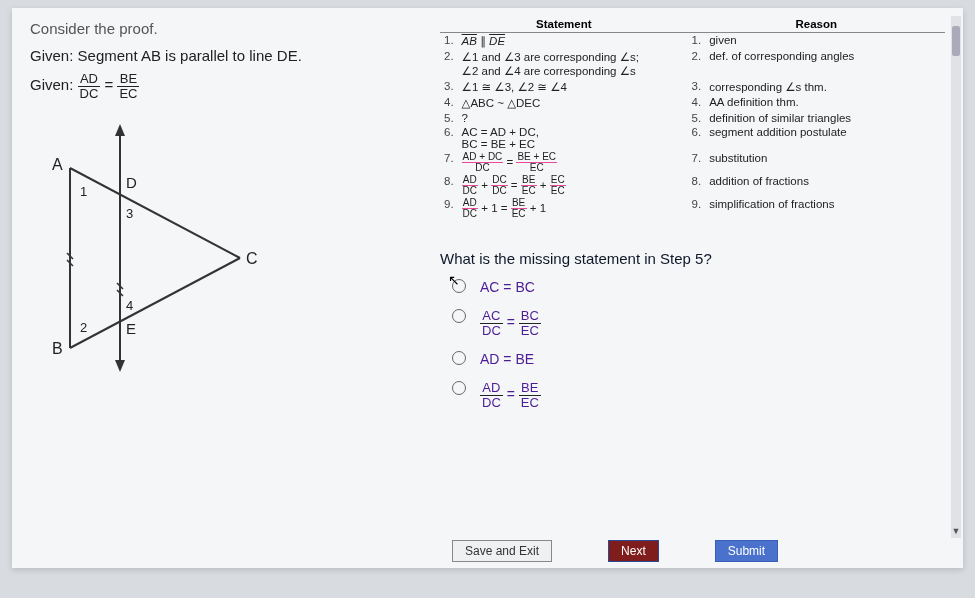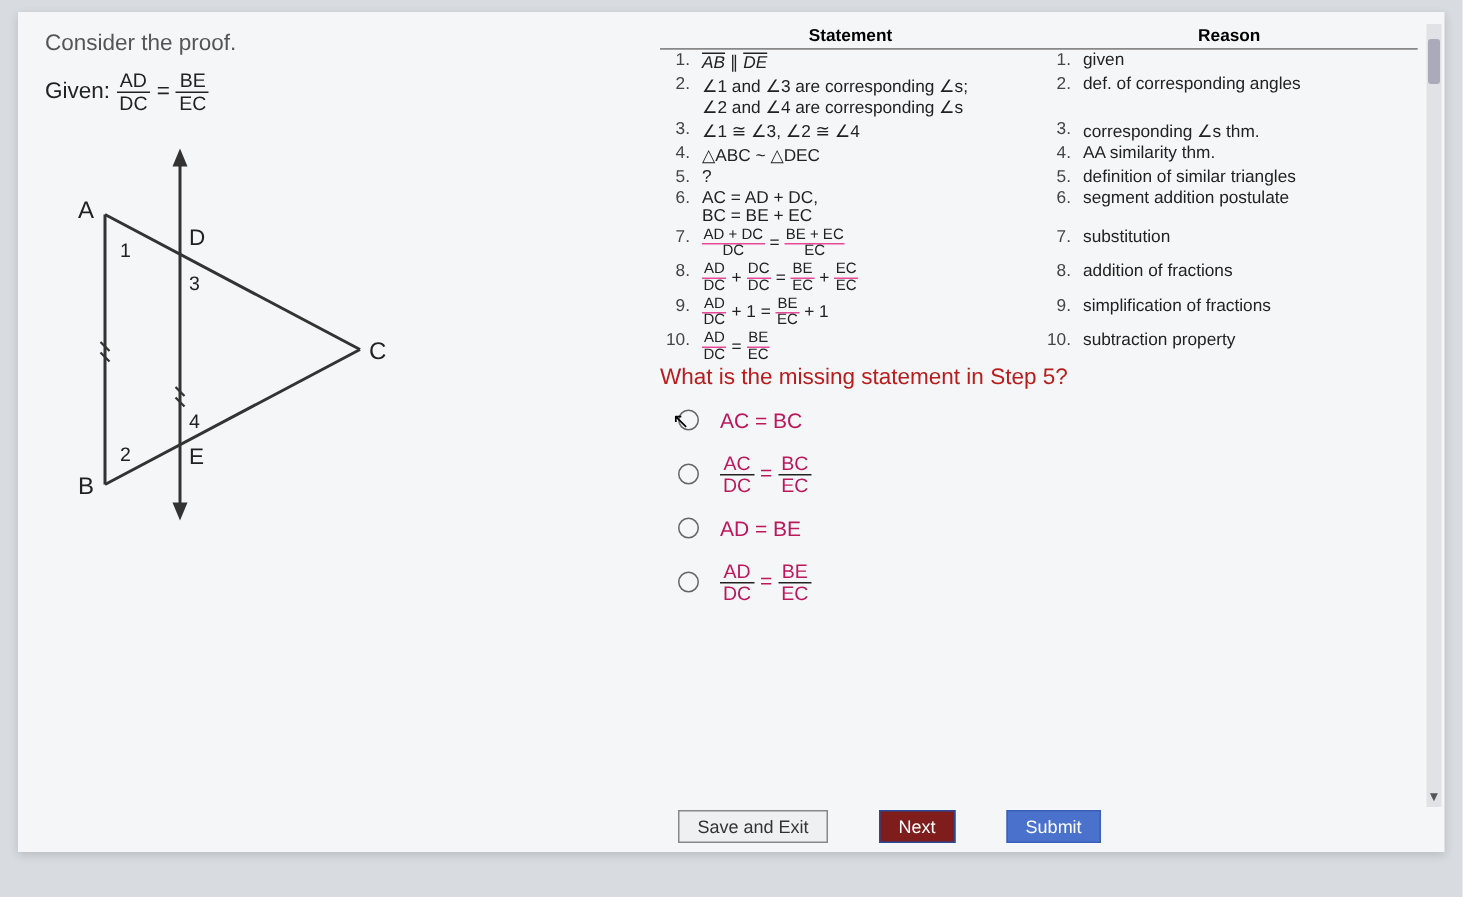--- a/index.html
+++ b/index.html
@@ -72,45 +72,44 @@
     .small-frac {
       display: inline-block;
       vertical-align: middle;
       text-align: center;
       font-size: 10px;
       line-height: 1.0;
     }
     .small-frac .n { display:block; border-bottom: 1px solid #ec4899; padding: 0 1px; }
     .small-frac .d { display:block; padding: 0 1px; }
     .question {
-      margin-top: 0;
+      margin-top: 30px;
       font-size: 15px;
-      color: #b91c1c;
+      color: #0f172a;
     }
     .options { margin-top: 12px; margin-left: 12px; }
     .option-row {
       display: flex;
-      align-items: center;
       margin-bottom: 14px;
       font-size: 14px;
-      color: #be185d;
+      color: #4c1d95;
     }
     .radio {
       width: 14px; height: 14px;
       border-radius: 50%;
       border: 1.5px solid #666;
       margin-right: 14px;
       flex-shrink: 0;
     }
     .bottom-buttons {
       position: absolute;
       bottom: 6px;
       left: 440px;
       display: flex;
-      gap: 34px;
+      gap: 56px;
     }
     .btn {
       border: 1px solid #888;
       background: #eef0f2;
       padding: 3px 12px;
       font-size: 12px;
       color: #333;
     }
     .btn.blue { background: #7f1d1d; color: #fff; border-color: #2a4a98; }
     .btn.blue2 { background: #4a72cc; color: #fff; border-color: #3a5fb8; }
@@ -141,20 +140,24 @@
       pointer-events: none;
     }
   </style>
 </head>
 <body>
 
 <div class="content">
 
   <div class="left-col">
     <div class="heading">Consider the proof.</div>
+    <div class="given">
+      <span>Given:</span>
+      <span>Segment AB is parallel to line DE.</span>
+    </div>
     <div class="prove">
       <span>Given:</span>
       <span class="frac">
         <span class="num">AD</span>
         <span class="den">DC</span>
       </span>
       <span>=</span>
       <span class="frac">
         <span class="num">BE</span>
         <span class="den">EC</span>
@@ -220,21 +223,21 @@
           <tr>
             <td class="num">3.</td>
             <td class="stmt">∠1 ≅ ∠3, ∠2 ≅ ∠4</td>
             <td class="rnum">3.</td>
             <td class="reason">corresponding ∠s thm.</td>
           </tr>
           <tr>
             <td class="num">4.</td>
             <td class="stmt">△ABC ~ △DEC</td>
             <td class="rnum">4.</td>
-            <td class="reason">AA similarity thm.</td>
+            <td class="reason">AA definition thm.</td>
           </tr>
           <tr>
             <td class="num">5.</td>
             <td class="stmt">?</td>
             <td class="rnum">5.</td>
             <td class="reason">definition of similar triangles</td>
           </tr>
           <tr>
             <td class="num">6.</td>
             <td class="stmt">AC = AD + DC,<br>BC = BE + EC</td>
@@ -251,26 +254,20 @@
             <td class="num">8.</td>
             <td class="stmt"><span class="small-frac"><span class="n">AD</span><span class="d">DC</span></span> + <span class="small-frac"><span class="n">DC</span><span class="d">DC</span></span> = <span class="small-frac"><span class="n">BE</span><span class="d">EC</span></span> + <span class="small-frac"><span class="n">EC</span><span class="d">EC</span></span></td>
             <td class="rnum">8.</td>
             <td class="reason">addition of fractions</td>
           </tr>
           <tr>
             <td class="num">9.</td>
             <td class="stmt"><span class="small-frac"><span class="n">AD</span><span class="d">DC</span></span> + 1 = <span class="small-frac"><span class="n">BE</span><span class="d">EC</span></span> + 1</td>
             <td class="rnum">9.</td>
             <td class="reason">simplification of fractions</td>
-          </tr>
-          <tr>
-            <td class="num">10.</td>
-            <td class="stmt"><span class="small-frac"><span class="n">AD</span><span class="d">DC</span></span> = <span class="small-frac"><span class="n">BE</span><span class="d">EC</span></span></td>
-            <td class="rnum">10.</td>
-            <td class="reason">subtraction property</td>
           </tr>
         </tbody>
     </table>
 
     <div class="question">What is the missing statement in Step 5?</div>
 
     <div class="options">
       <div class="option-row">
         <span class="radio"></span>
         <span>AC = BC</span>

